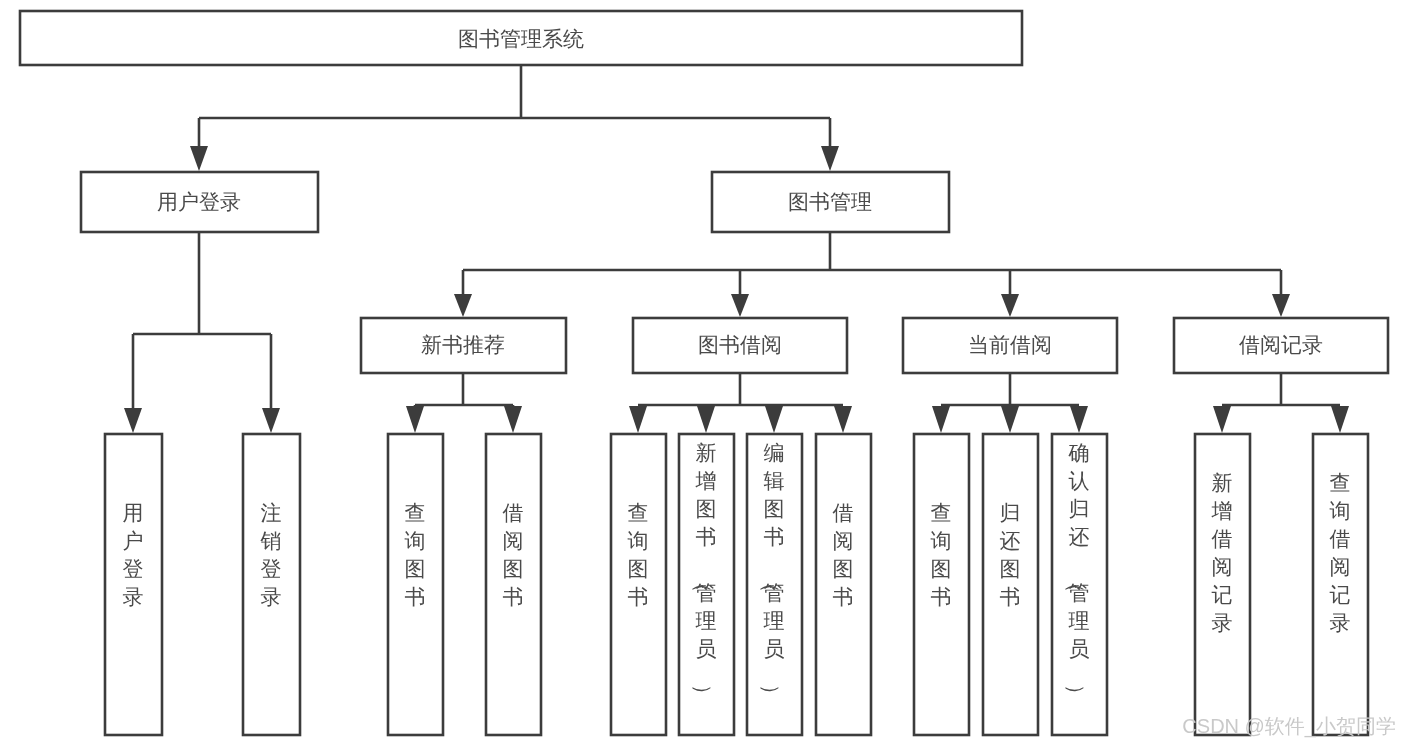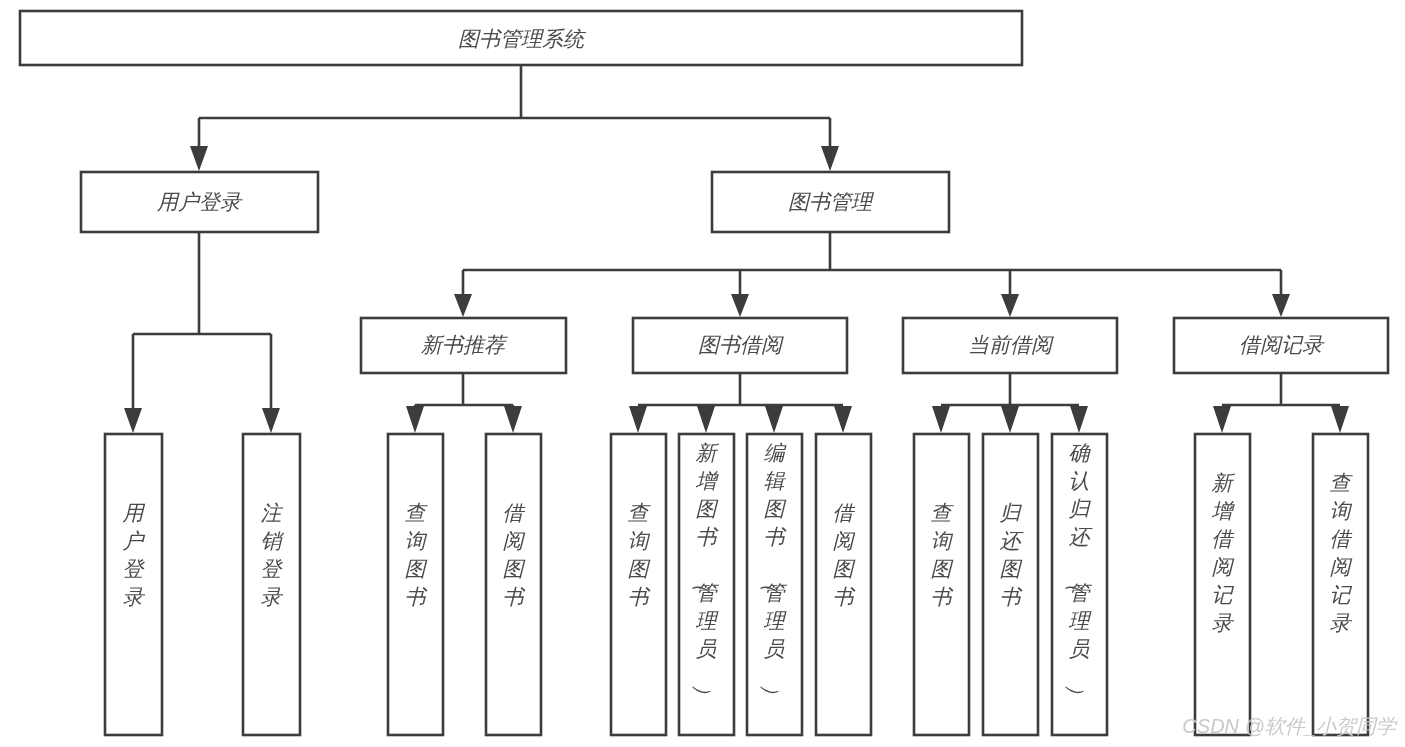--- a/index.html
+++ b/index.html
@@ -13,21 +13,20 @@
     font-family: "Liberation Sans", "DejaVu Sans", sans-serif;
     overflow: hidden;
     position: relative;
   }
   #chart-root {
     position: absolute;
     left: 0;
     top: 0;
     width: 1253px;
     height: 747px;
-    font-style: italic;
   }
   .node-box {
     fill: #ffffff;
     stroke: #3c3c3c;
     stroke-width: 2.6;
   }
   .connector {
     stroke: #3c3c3c;
     stroke-width: 2.6;
     fill: none;

